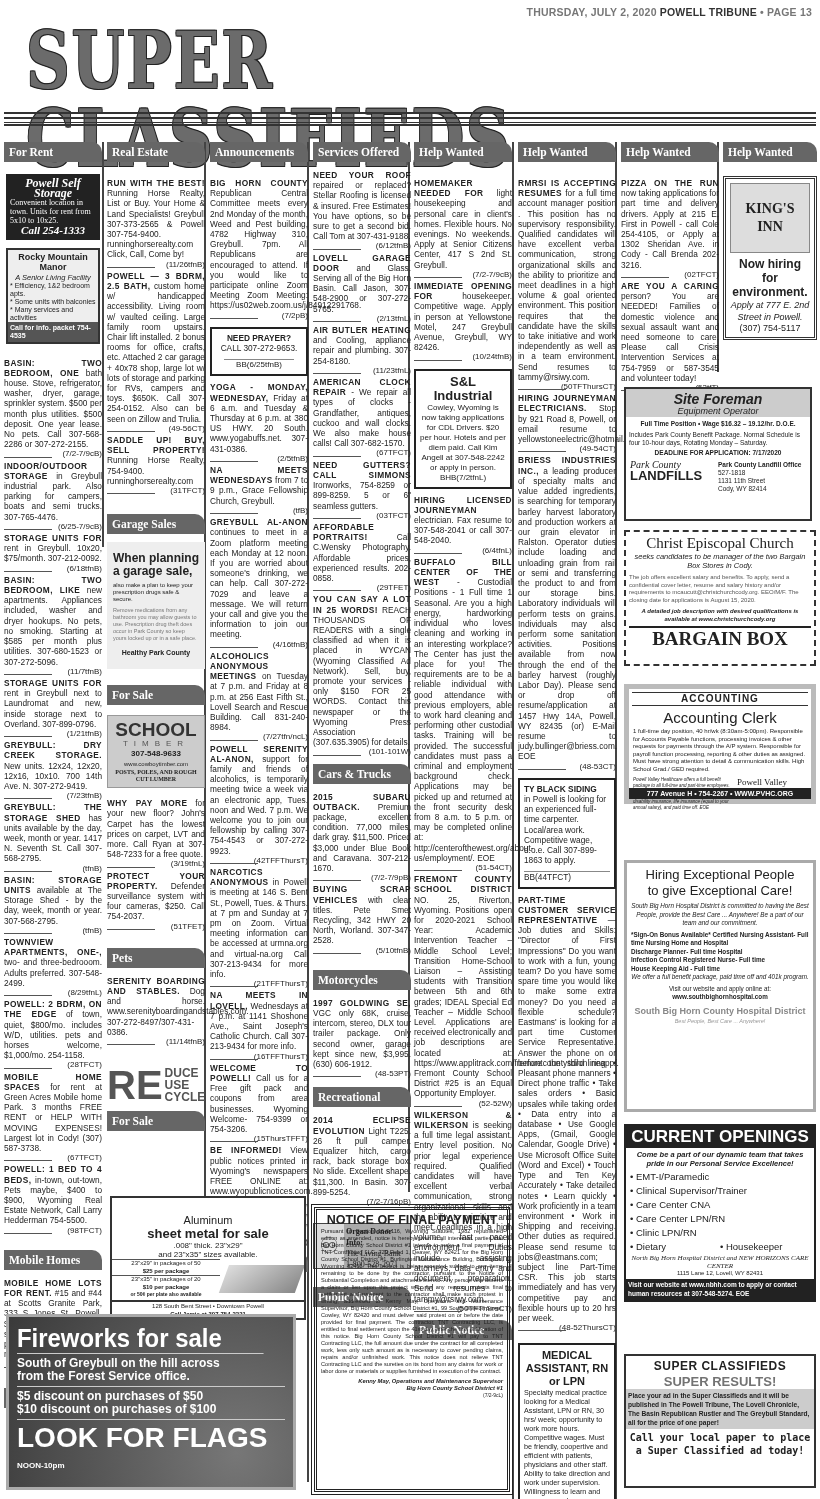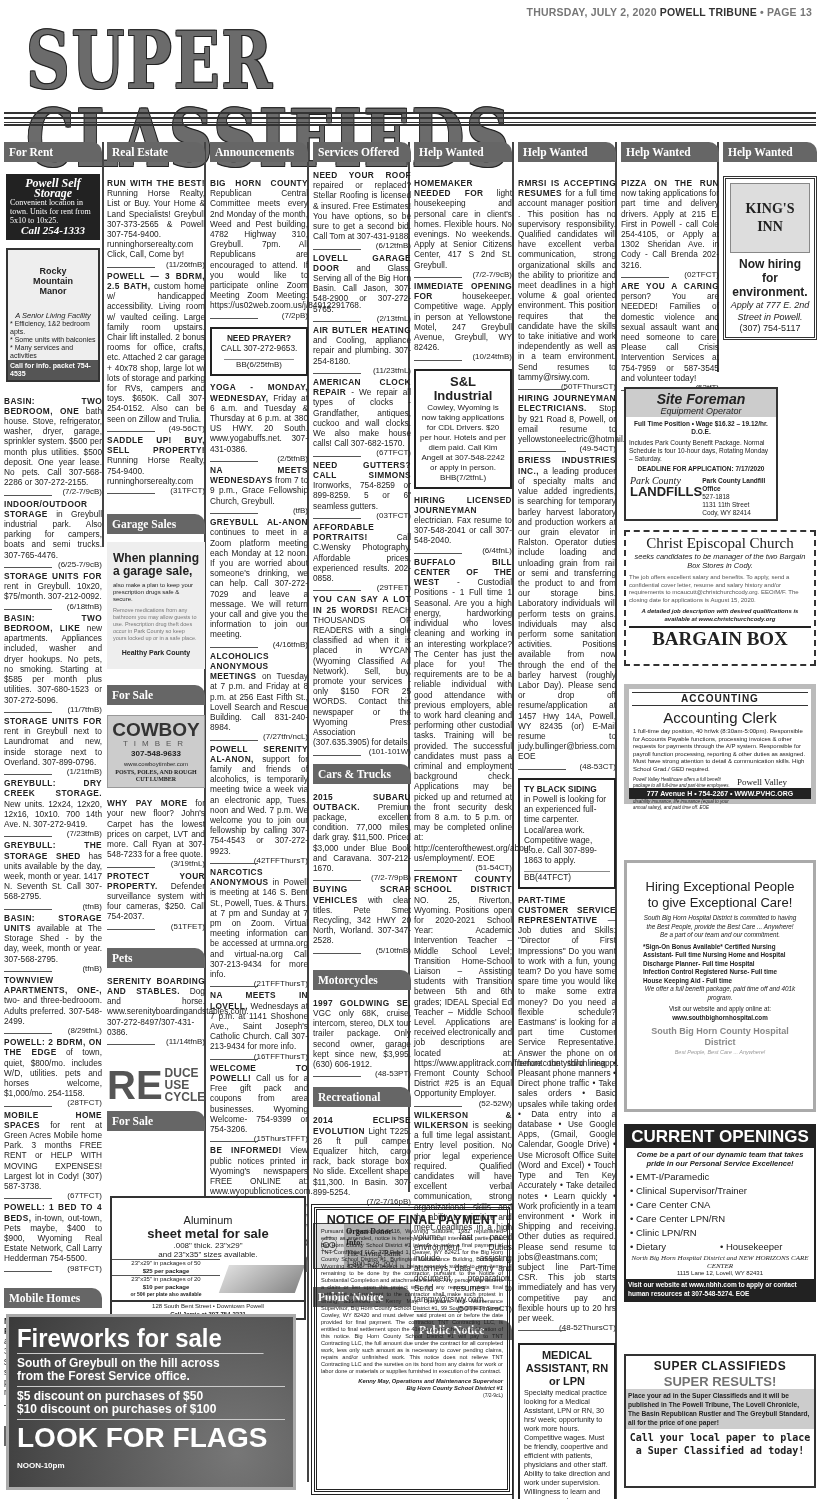--- a/index.html
+++ b/index.html
@@ -38,21 +38,21 @@
 <div class="vsep" style="left:717px;height:230px"></div>
 
 <div class="col" style="left:4px">
   <div class="hdr">For Rent</div>
   <div class="dark" style="padding:4px;margin:12px 2px 8px;text-align:left">
     <div class="ctr" style="font-family:'Liberation Serif',serif;font-style:italic;font-weight:bold;font-size:12px">Powell Self Storage</div>
     <div style="font-family:'Liberation Serif',serif;font-size:8px;line-height:9px">Convenient location in town. Units for rent from 5x10 to 10x25.</div>
     <div class="ctr" style="font-family:'Liberation Serif',serif;font-style:italic;font-weight:bold;font-size:11px">Call 254-1333</div>
   </div>
   <div style="border:2px solid #333;background:#eee;margin:0 2px 14px;font-size:7px;line-height:8px">
-    <div class="ctr" style="font-weight:bold;font-size:9px;line-height:10px;padding:16px">Rocky Mountain Manor</div>
+    <div class="ctr" style="font-weight:bold;font-size:9px;line-height:10px;padding:2px">Rocky Mountain Manor</div>
     <div class="ctr" style="font-style:italic;font-size:7.5px">A Senior Living Facility</div>
     <div style="padding:0 2px">* Efficiency, 1&amp;2 bedroom apts.</div>
     <div style="padding:0 2px">* Some units with balconies</div>
     <div style="padding:0 2px">* Many services and activities</div>
     <div style="background:#555;color:#fff;font-weight:bold;padding:2px">Call for info. packet 754-4535</div>
   </div>
   <div class="ad" id="c1list">
       <div>
         <p><span class="hd">BASIN: TWO BEDROOM, ONE</span> <span>bath house. Stove, refrigerator, washer, dryer, garage, sprinkler system. $500 per month plus utilities. $500 deposit. One year lease. No pets. Call 307-568-2286 or 307-272-2155.</span></p>
         <div class="code">(7/2-7/9cB)</div>
@@ -130,21 +130,21 @@
     </div>
   <div class="hdr" style="margin-top:18px">Garage Sales</div>
   <div style="background:#eee;padding:10px 6px;margin:8px 0 16px">
     <div style="font-weight:bold;font-size:12px;line-height:13px">When planning a garage sale,</div>
     <div style="font-size:6px;line-height:7px;margin-top:4px">also make a plan to keep your prescription drugs safe &amp; secure.</div>
     <div style="font-size:5.5px;line-height:7px;color:#777;margin-top:4px">Remove medications from any bathroom you may allow guests to use. Prescription drug theft does occur in Park County so keep yours locked up or in a safe place.</div>
     <div style="font-weight:bold;font-size:7px;margin-top:6px;text-align:center">Healthy Park County</div>
   </div>
   <div class="hdr">For Sale</div>
   <div style="background:#ccc;border:1px solid #999;padding:4px;text-align:center;margin:10px 0">
-    <div style="font-weight:bold;font-size:19px;line-height:19px;color:#333">COWBOY</div>
+    <div style="font-weight:bold;font-size:19px;line-height:19px;color:#333">SCHOOL</div>
     <div style="letter-spacing:6px;font-size:8px;color:#555">TIMBER</div>
     <div style="font-weight:bold;font-size:8px">307-548-9633</div>
     <div style="font-size:6px">www.cowboytimber.com</div>
     <div style="font-family:'Liberation Serif',serif;font-weight:bold;font-size:6px;line-height:7px">POSTS, POLES, AND ROUGH CUT LUMBER</div>
   </div>
   <div class="ad" id="c2sale">
       <div>
         <p><span class="hd">WHY PAY MORE</span> <span>for your new floor? John's Carpet has the lowest prices on carpet, LVT and more. Call Ryan at 307-548-7233 for a free quote.</span></p>
         <div class="code">(3/19tfnL)</div>
       </div>
@@ -384,21 +384,21 @@
   <div class="hdr">Help Wanted</div>
   <div style="border:3px double #333;padding:4px;text-align:center;margin-top:14px">
     <div style="background:#ddd;border:1px solid #888;font-family:'Liberation Serif',serif;font-weight:bold;font-size:14px;line-height:18px;height:70px;display:flex;align-items:center;justify-content:center">KING'S INN</div>
     <div style="font-weight:bold;font-size:12px;line-height:14px;margin-top:4px">Now hiring for</div>
     <div style="font-weight:bold;font-size:12px;line-height:14px">environment.</div>
     <div style="font-style:italic;font-size:9px;line-height:12px">Apply at 777 E. 2nd Street in Powell.</div>
     <div style="font-size:9px">(307) 754-5117</div>
   </div>
 </div>
 
-<div class="bigad" style="left:624px;top:387px;width:154px;height:134px;font-size:6.5px;line-height:8px">
+<div class="bigad" style="left:624px;top:387px;width:188px;height:134px;font-size:6.5px;line-height:8px">
   <div style="background:#ccc;text-align:center;padding:2px 0">
     <div style="font-weight:bold;font-style:italic;font-size:14px;line-height:16px">Site Foreman</div>
     <div style="font-style:italic;font-size:9px">Equipment Operator</div>
   </div>
   <div class="ctr" style="font-weight:bold;margin:3px 0">Full Time Position • Wage $16.32 – 19.12/hr. D.O.E.</div>
   <div style="padding:0 3px">Includes Park County Benefit Package. Normal Schedule is four 10-hour days, Rotating Monday – Saturday.</div>
   <div class="ctr" style="font-weight:bold;margin:2px 0">DEADLINE FOR APPLICATION: 7/17/2020</div>
   <div style="display:flex;padding:2px 4px">
     <div style="flex:1">
       <div style="font-family:'Liberation Serif',serif;font-style:italic;font-size:10px">Park County</div>
@@ -425,21 +425,21 @@
   <div class="ctr" style="border-top:1px solid #333;border-bottom:1px solid #333;margin:3px;font-weight:bold;font-size:10px;line-height:12px;letter-spacing:1px">ACCOUNTING</div>
   <div class="ctr" style="font-size:15px;line-height:17px">Accounting Clerk</div>
   <div style="padding:2px 4px">1 full-time day position, 40 hr/wk (8:30am-5:00pm). Responsible for Accounts Payable functions, processing invoices &amp; other requests for payments through the A/P system. Responsible for payroll function processing, reporting &amp; other duties as assigned. Must have strong attention to detail &amp; communication skills. High School Grad./ GED required.</div>
   <div style="display:flex;padding:2px 4px">
     <div style="flex:1;font-size:4.5px;line-height:5.5px;font-style:italic">Powell Valley Healthcare offers a full benefit package to all full-time and part-time employees. These benefits include health insurance (medical, dental, and vision), a pension plan, long term disability insurance, life insurance (equal to your annual salary), and paid time off. EOE</div>
     <div style="width:70px;font-family:'Liberation Serif',serif;font-size:9px;line-height:10px;">Powell Valley Healthcare</div>
   </div>
   <div style="position:absolute;bottom:0;left:0;right:0;background:#222;color:#fff;font-weight:bold;font-size:7px;line-height:11px;text-align:center">777 Avenue H • 754-2267 • WWW.PVHC.ORG</div>
 </div>
 
-<div class="bigad" style="left:624px;top:860px;width:192px;height:252px;border:3px solid #aaa;font-size:6.3px;line-height:8.5px;text-align:center;padding:16px">
+<div class="bigad" style="left:624px;top:860px;width:192px;height:252px;border:3px solid #aaa;font-size:6.3px;line-height:8.5px;text-align:center;padding:4px">
   <div style="font-size:13px;line-height:16px">Hiring Exceptional People</div>
   <div style="font-size:13px;line-height:16px">to give Exceptional Care!</div>
   <div style="font-style:italic;margin:3px 0">South Big Horn Hospital District is committed to having the Best People, provide the Best Care ... Anywhere! Be a part of our team and our commitment.</div>
   <div style="text-align:left;font-weight:bold">*Sign-On Bonus Available* Certified Nursing Assistant- Full time Nursing Home and Hospital</div>
   <div style="text-align:left;font-weight:bold">Discharge Planner- Full time Hospital</div>
   <div style="text-align:left;font-weight:bold">Infection Control Registered Nurse- Full time</div>
   <div style="text-align:left;font-weight:bold">House Keeping Aid - Full time</div>
   <div style="font-style:italic">We offer a full benefit package, paid time off and 401k program.</div>
   <div style="margin-top:3px">Visit our website and apply online at:</div>
   <div style="font-weight:bold">www.southbighornhospital.com</div>

